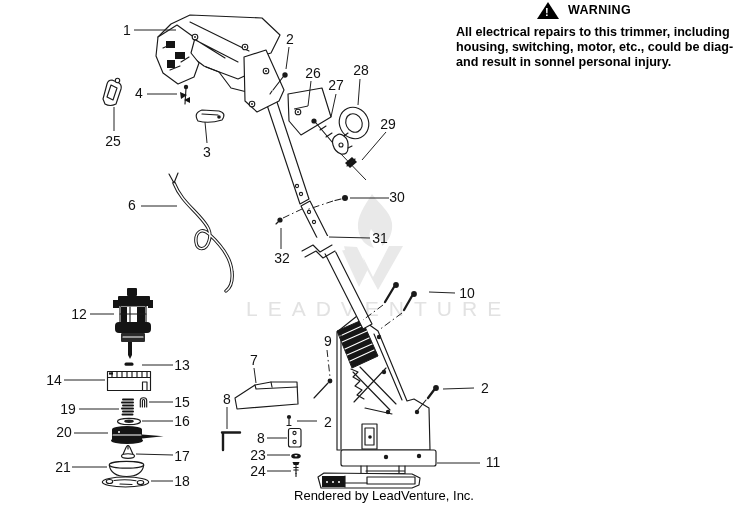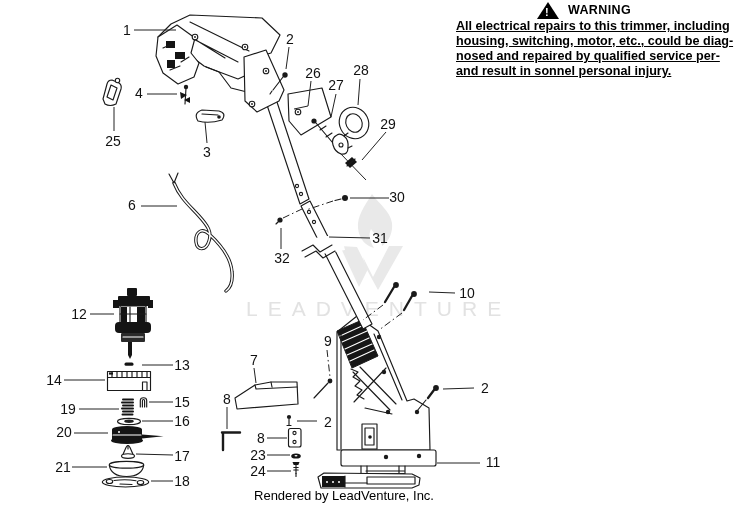--- a/index.html
+++ b/index.html
@@ -20,25 +20,25 @@
   svg .hole{fill:#fff;stroke:#1a1a1a;stroke-width:1.1;}
   svg .holedot{fill:#1a1a1a;stroke:none;}
   svg .thick{stroke-width:2.3;}
   svg .mark{fill:#e9e9e9;stroke:none;}
   .warning{position:absolute;left:456px;top:1px;width:256px;z-index:2;color:#000;}
   .warning-header{display:flex;align-items:center;justify-content:center;gap:9px;height:18px;}
   .tri{position:relative;width:0;height:0;border-left:11px solid transparent;
        border-right:11px solid transparent;border-bottom:17px solid #000;}
   .tri span{position:absolute;left:-3px;top:4px;color:#fff;font-weight:bold;font-size:11px;}
   .warning-title{font-weight:bold;font-size:12.5px;letter-spacing:.4px;}
-  .warning-body{margin-top:0;font-weight:bold;font-size:12.6px;line-height:14.9px;text-decoration:underline;}
+  .warning-body{margin-top:6px;font-weight:bold;font-size:12.6px;line-height:14.9px;}
   .wline{text-align:justify;text-align-last:justify;white-space:nowrap;}
   .wline.last{text-align-last:left;}
   .caption{position:absolute;left:0;top:488px;width:688px;text-align:center;z-index:2;
-        font-size:13px;color:#000;}
+        font-size:13px;color:#000;padding-left:40px;}
 </style>
 </head>
 <body>
 
 <div class="page">
 
   <div class="watermark-text">LEADVENTURE</div>
 
   <svg class="diagram" width="750" height="509" viewBox="0 0 750 509">
 
@@ -443,20 +443,19 @@
   <div class="warning">
     <div class="warning-header">
       <div class="tri">
         <span>!</span>
       </div>
       <span class="warning-title">WARNING</span>
     </div>
     <div class="warning-body">
       <div class="wline">All electrical repairs to this trimmer, including</div>
       <div class="wline">housing, switching, motor, etc., could be diag-</div>
-      <div class="wline">nosed and repaired by qualified service per-</div>
       <div class="wline last">and result in sonnel personal injury.</div>
     </div>
   </div>
 
   <div class="caption">Rendered by LeadVenture, Inc.</div>
 
 </div>
 
 </body></html>

